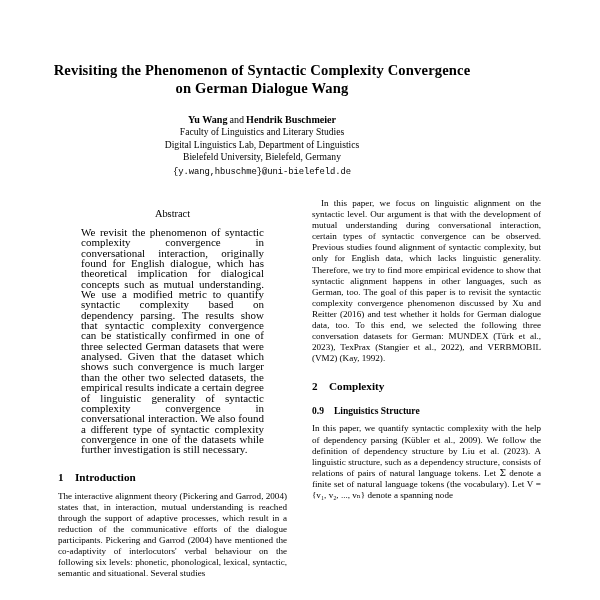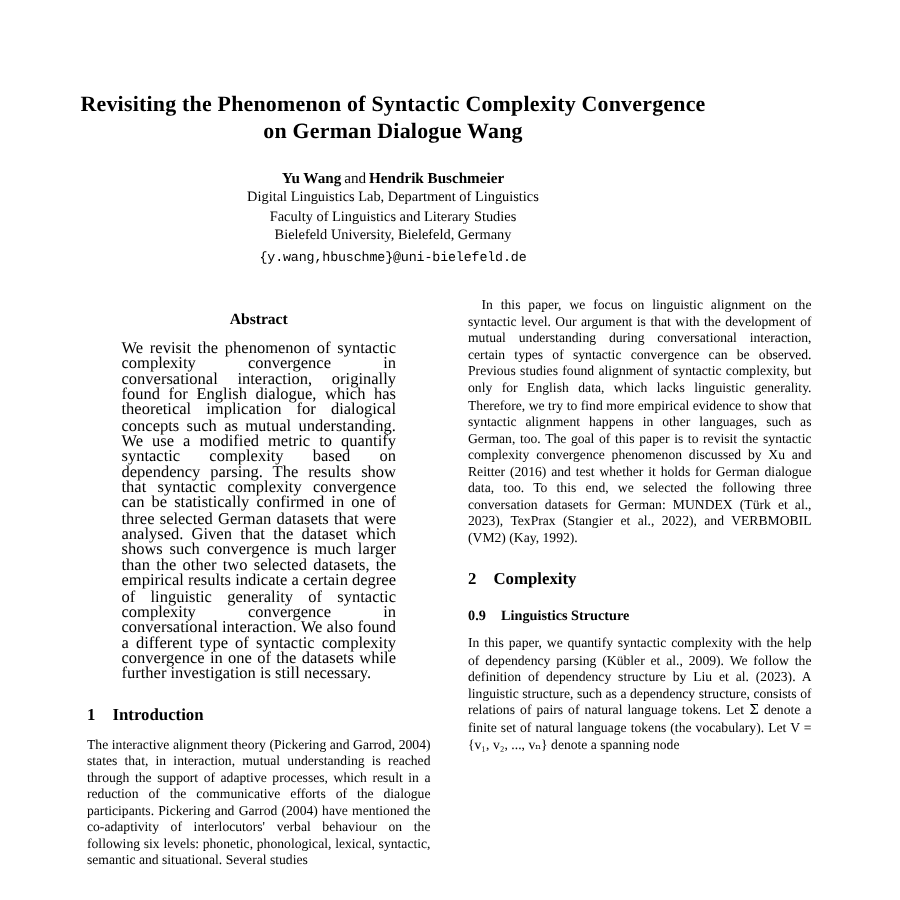--- a/index.html
+++ b/index.html
@@ -78,21 +78,21 @@
   }
   .col-left  { left: 58px; }
   .col-right { left: 312px; }
 
   
   .abstract-wrap {
     margin: 0 23px 0 23px;  
   }
   .abstract-heading {
     text-align: center;
-    font-weight: bold;
+    font-weight: normal;
     font-size: 10.4px;
     line-height: 13px;
     margin: 9px 0 7px 0;
   }
   .abstract-body {
     font-size: 11px;
     line-height: 10.35px;
     text-align: justify;
     text-justify: inter-word;
     hyphens: manual;
@@ -146,22 +146,22 @@
     <div class="paper-title">
       <span>Revisiting the Phenomenon of Syntactic Complexity Convergence</span>
       <br>
       <span>on German Dialogue Wang</span>
     </div>
 
     <div class="authors">
       <span class="name">Yu Wang</span><span class="conj">and</span><span class="name">Hendrik Buschmeier</span>
     </div>
 
+    <div class="affil-line">Faculty of Linguistics and Literary Studies</div>
     <div class="affil-line">Digital Linguistics Lab, Department of Linguistics</div>
-    <div class="affil-line">Faculty of Linguistics and Literary Studies</div>
     <div class="affil-line">Bielefeld University, Bielefeld, Germany</div>
     <div class="email-line">{y.wang,hbuschme}@uni-bielefeld.de</div>
 
   </div>
 
   <div class="columns">
 
     <div class="col col-left">
 
       <div class="abstract-wrap">

